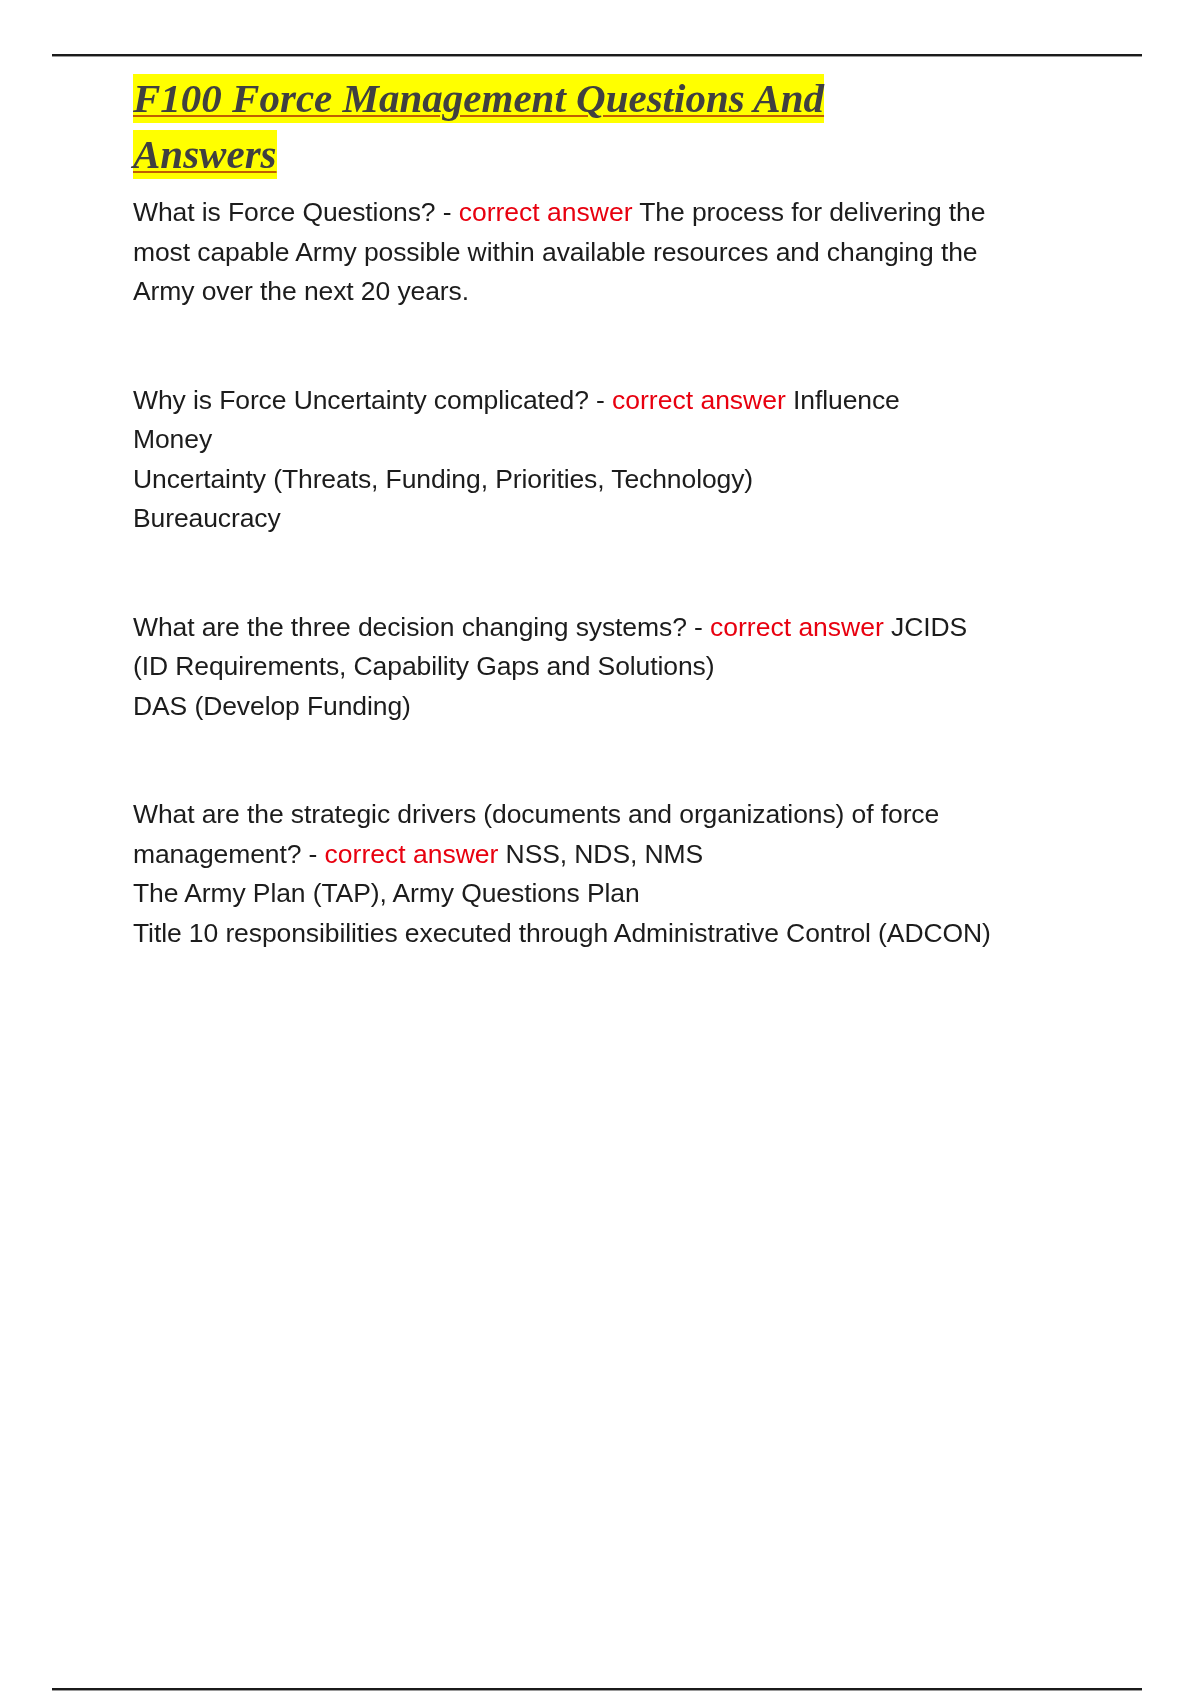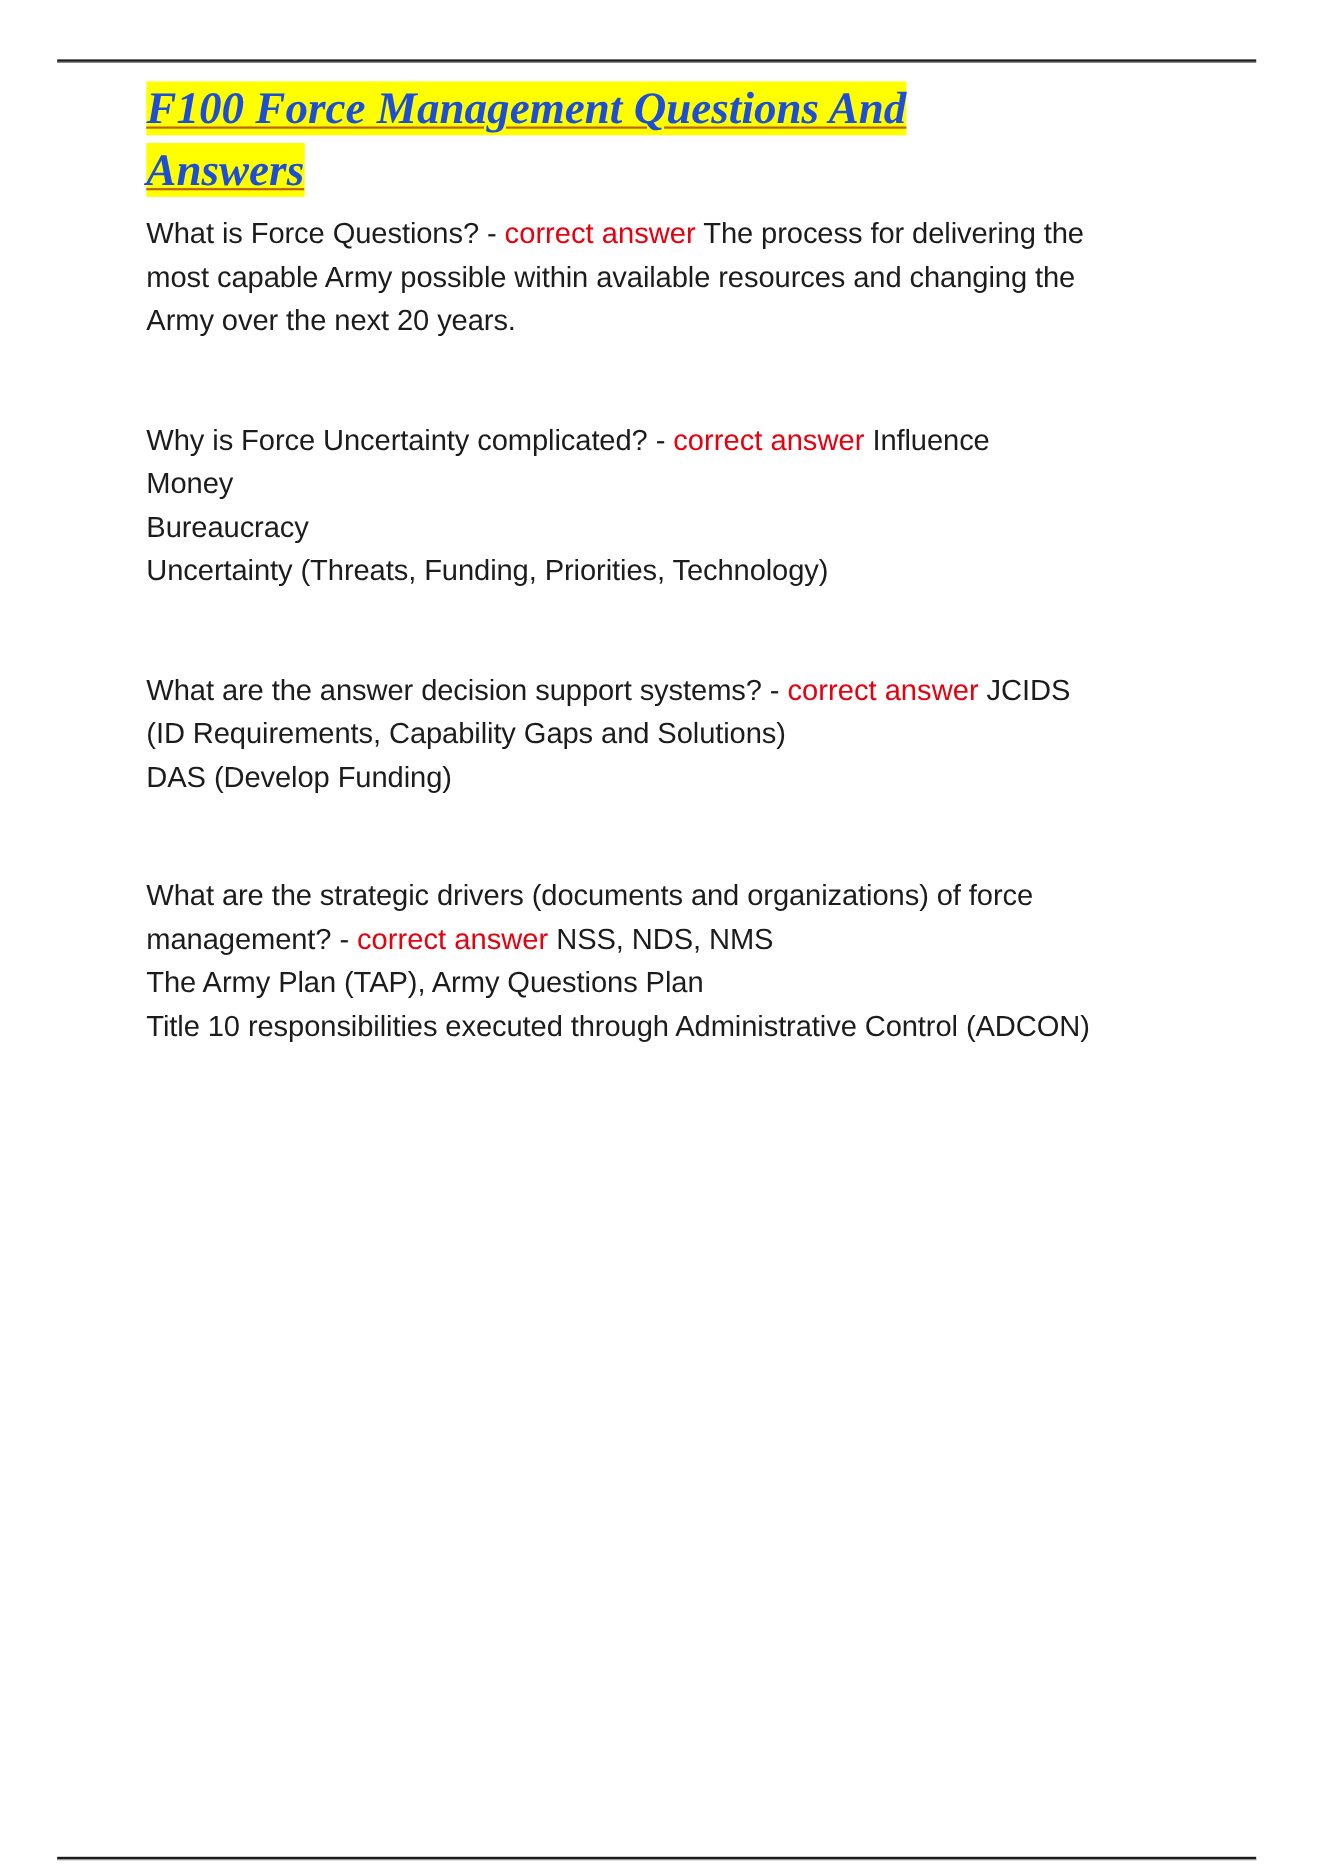--- a/index.html
+++ b/index.html
@@ -38,21 +38,21 @@
   .doc-title {
     position:absolute;
     left:133px;
     top:70px;
     width:900px;
     font-family:"Liberation Serif", serif;
     font-style:italic;
     font-weight:bold;
     font-size:41px;
     line-height:56px;
-    color:#1d4ed8;
+    color:#404040;
     letter-spacing:0px;
   }
   .doc-title .hl {
     background:#ffff00;
     text-decoration:underline;
     text-decoration-color:#c06000;
     text-decoration-thickness:2px;
     text-underline-offset:3px;
     -webkit-box-decoration-break:clone;
     box-decoration-break:clone;
@@ -103,28 +103,28 @@
 
     <div class="qa-block">
       <p class="line para"><span>What is Force Questions? - </span><span class="ca">correct answer</span><span> The process for delivering the most capable Army possible within available resources and changing the Army over the next 20 years.</span></p>
     </div>
 
     <div class="gap-lg"></div>
 
     <div class="qa-block">
       <p class="line para"><span>Why is Force Uncertainty complicated? - </span><span class="ca">correct answer</span><span> Influence</span></p>
       <p class="line sub-line">Money</p>
+      <p class="line sub-line">Uncertainty (Threats, Funding, Priorities, Technology)</p>
       <p class="line sub-line">Bureaucracy</p>
-      <p class="line sub-line">Uncertainty (Threats, Funding, Priorities, Technology)</p>
     </div>
 
     <div class="gap-lg"></div>
 
     <div class="qa-block">
-      <p class="line para"><span>What are the answer decision support systems? - </span><span class="ca">correct answer</span><span> JCIDS (ID Requirements, Capability Gaps and Solutions)</span></p>
+      <p class="line para"><span>What are the three decision changing systems? - </span><span class="ca">correct answer</span><span> JCIDS (ID Requirements, Capability Gaps and Solutions)</span></p>
       <p class="line sub-line">DAS (Develop Funding)</p>
     </div>
 
     <div class="gap-lg"></div>
 
     <div class="qa-block">
       <p class="line para"><span>What are the strategic drivers (documents and organizations) of force management? - </span><span class="ca">correct answer</span><span> NSS, NDS, NMS</span></p>
       <p class="line sub-line">The Army Plan (TAP), Army Questions Plan</p>
       <p class="line sub-line">Title 10 responsibilities executed through Administrative Control (ADCON)</p>
     </div>

